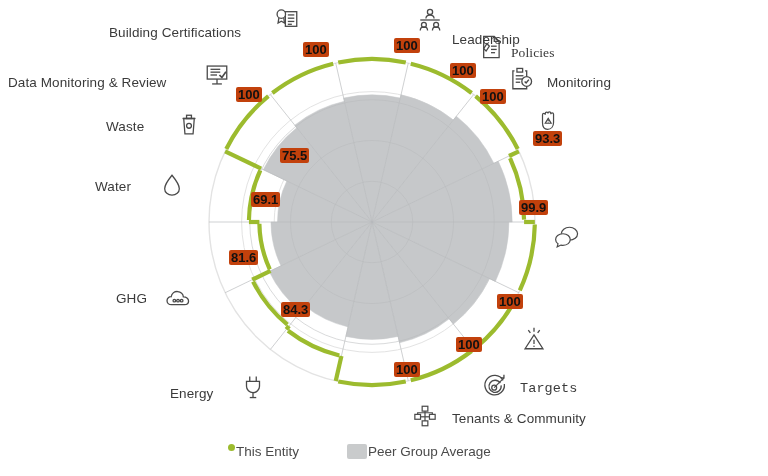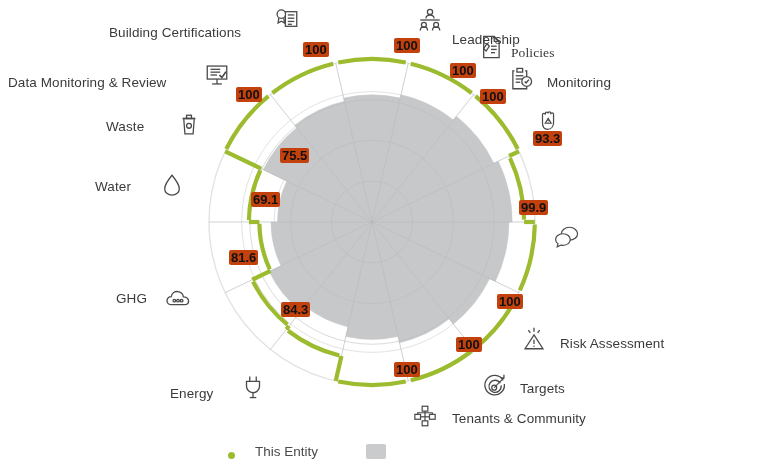--- a/index.html
+++ b/index.html
@@ -38,21 +38,21 @@
     border-radius:2px;
     white-space:nowrap;
   }
 
   #legend{
     position:absolute;
     left:228px;top:444px;
     display:flex;align-items:center;gap:12px;
     font-size:13.5px;color:#4a4a4a;
   }
-  #legend .item{display:flex;align-items:flex-end;gap:20px;}
+  #legend .item{display:flex;align-items:flex-start;gap:1px;}
   .sw-dot{width:7px;height:7px;border-radius:50%;background:#9CBB2E;display:inline-block;}
   .sw-sq{width:20px;height:15px;background:#C9CBCC;display:inline-block;border-radius:2px;}
   .legend-gap{width:24px;display:inline-block;}
 </style>
 </head>
 <body>
 
 <div id="stage">
 
   <svg id="radar" viewBox="0 0 768 476">
@@ -200,32 +200,31 @@
       <rect x="3.5" y="14" width="7" height="6"></rect>
       <rect x="21.5" y="14" width="7" height="6"></rect>
       <rect x="12.5" y="22" width="7" height="6"></rect>
       <line x1="16" y1="10" x2="16" y2="22"></line>
       <path d="M10.5 17 L16 17"></path>
         <path d="M21.5 17 L16 17"></path>
       <path d="M7 14 L7 12 L25 12 L25 14"></path>
     </svg>
   </div>
 
-  <div class="cat-label" style="left:520px;top:381px;">Targets</div>
+  <div class="cat-label" style="left:520px;top:381px;font-family:Liberation Mono, monospace;">Targets</div>
   <div class="cat-icon" style="left:482px;top:373px;">
     <svg viewBox="0 0 32 32" fill="none" stroke="#4a4a4a" stroke-width="1.6">
       <path d="M26 9 A12 12 0 1 0 27.5 13.5"></path>
       <path d="M22.5 12.5 A7.5 7.5 0 1 0 23.5 15.2"></path>
       <circle cx="15" cy="18" r="3"></circle>
       <line x1="15" y1="18" x2="27" y2="6"></line>
       <path d="M23 6 L27 6 L27 2"></path>
     </svg>
   </div>
 
-  <div class="cat-label" style="left:560px;top:336px;">Risk Assessment</div>
   <div class="cat-icon" style="left:521px;top:326px;">
     <svg viewBox="0 0 32 32" fill="none" stroke="#4a4a4a" stroke-width="1.6">
       <path d="M16 11 L27 28 L5 28 Z"></path>
       <line x1="16" y1="17" x2="16" y2="22"></line>
       <circle cx="16" cy="25" r=".9" fill="#4a4a4a" stroke="none"></circle>
       <line x1="16" y1="2" x2="16" y2="7"></line>
       <line x1="9" y1="5" x2="11.5" y2="8.5"></line>
       <line x1="23" y1="5" x2="20.5" y2="8.5"></line>
     </svg>
   </div>
@@ -300,16 +299,17 @@
   <div class="val-label" style="left:394px;top:38px;">100</div>
 
   <div id="legend">
     <div class="item">
       <span class="sw-dot"></span>
       <span>This Entity</span>
     </div>
     <span class="legend-gap"></span>
     <div class="item">
       <span class="sw-sq"></span>
+      <span>Peer Group Average</span>
     </div>
   </div>
 
 </div>
 
 </body></html>

